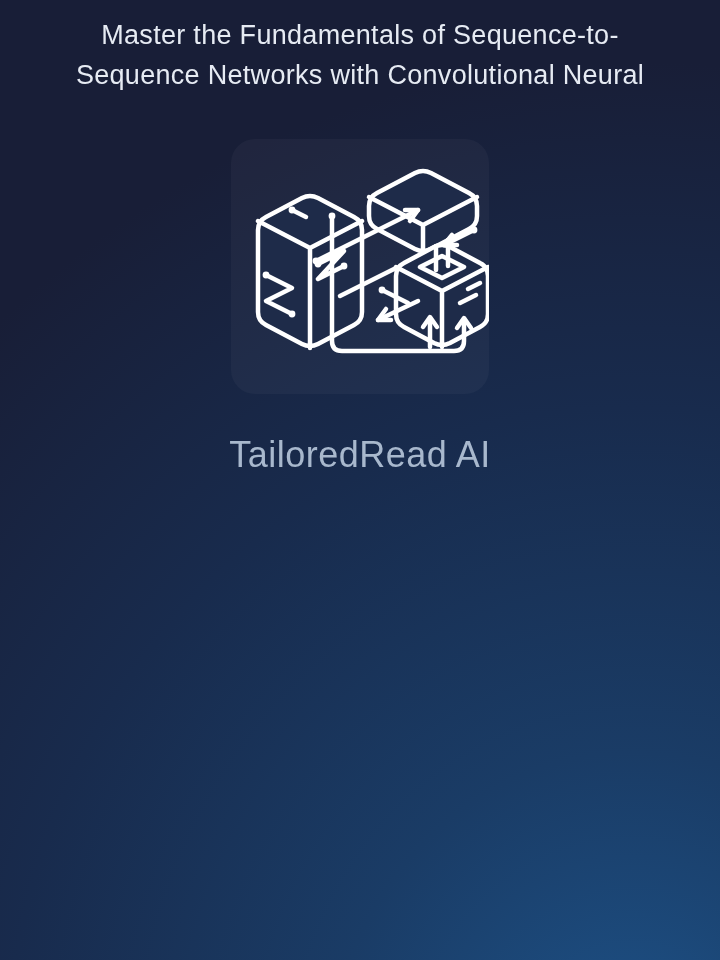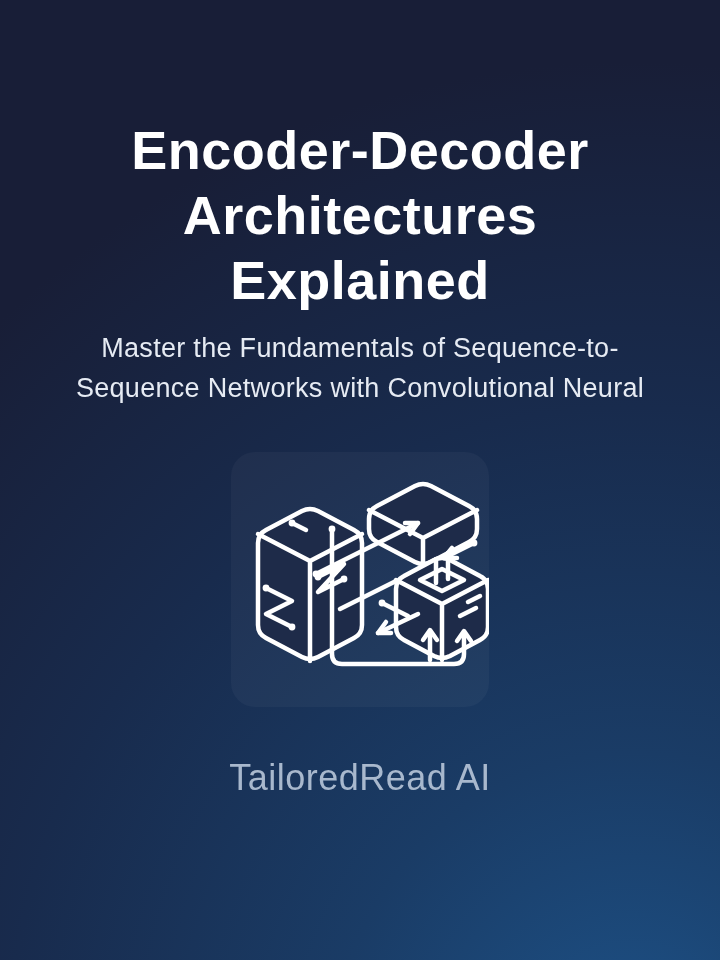--- a/index.html
+++ b/index.html
@@ -61,37 +61,32 @@
   .illo-box {
     stroke: #ffffff;
     stroke-width: 4.5;
     fill: #1e2b49;
     stroke-linecap: round;
     stroke-linejoin: round;
   }
   .illo-dot { fill: #ffffff; stroke: none; }
 
   .brand {
-    margin-top: 50px;
+    margin-top: 40px;
     color: #a8b8cd;
     font-size: 36px;
     font-weight: 500;
     letter-spacing: 0.5px;
   }
 </style>
 </head>
 <body>
 
 <div class="cover">
 
-  <h1 class="title">
-    <span>Encoder-Decoder</span>
-    <span>Architectures</span>
-    <span>Explained</span>
-  </h1>
 
   <p class="subtitle">
     <span>Master the Fundamentals of Sequence-to-</span>
     <span>Sequence Networks with Convolutional Neural</span>
   </p>
 
   <div class="card">
     <svg viewBox="0 0 256 255" aria-hidden="true">
 
       <g>

